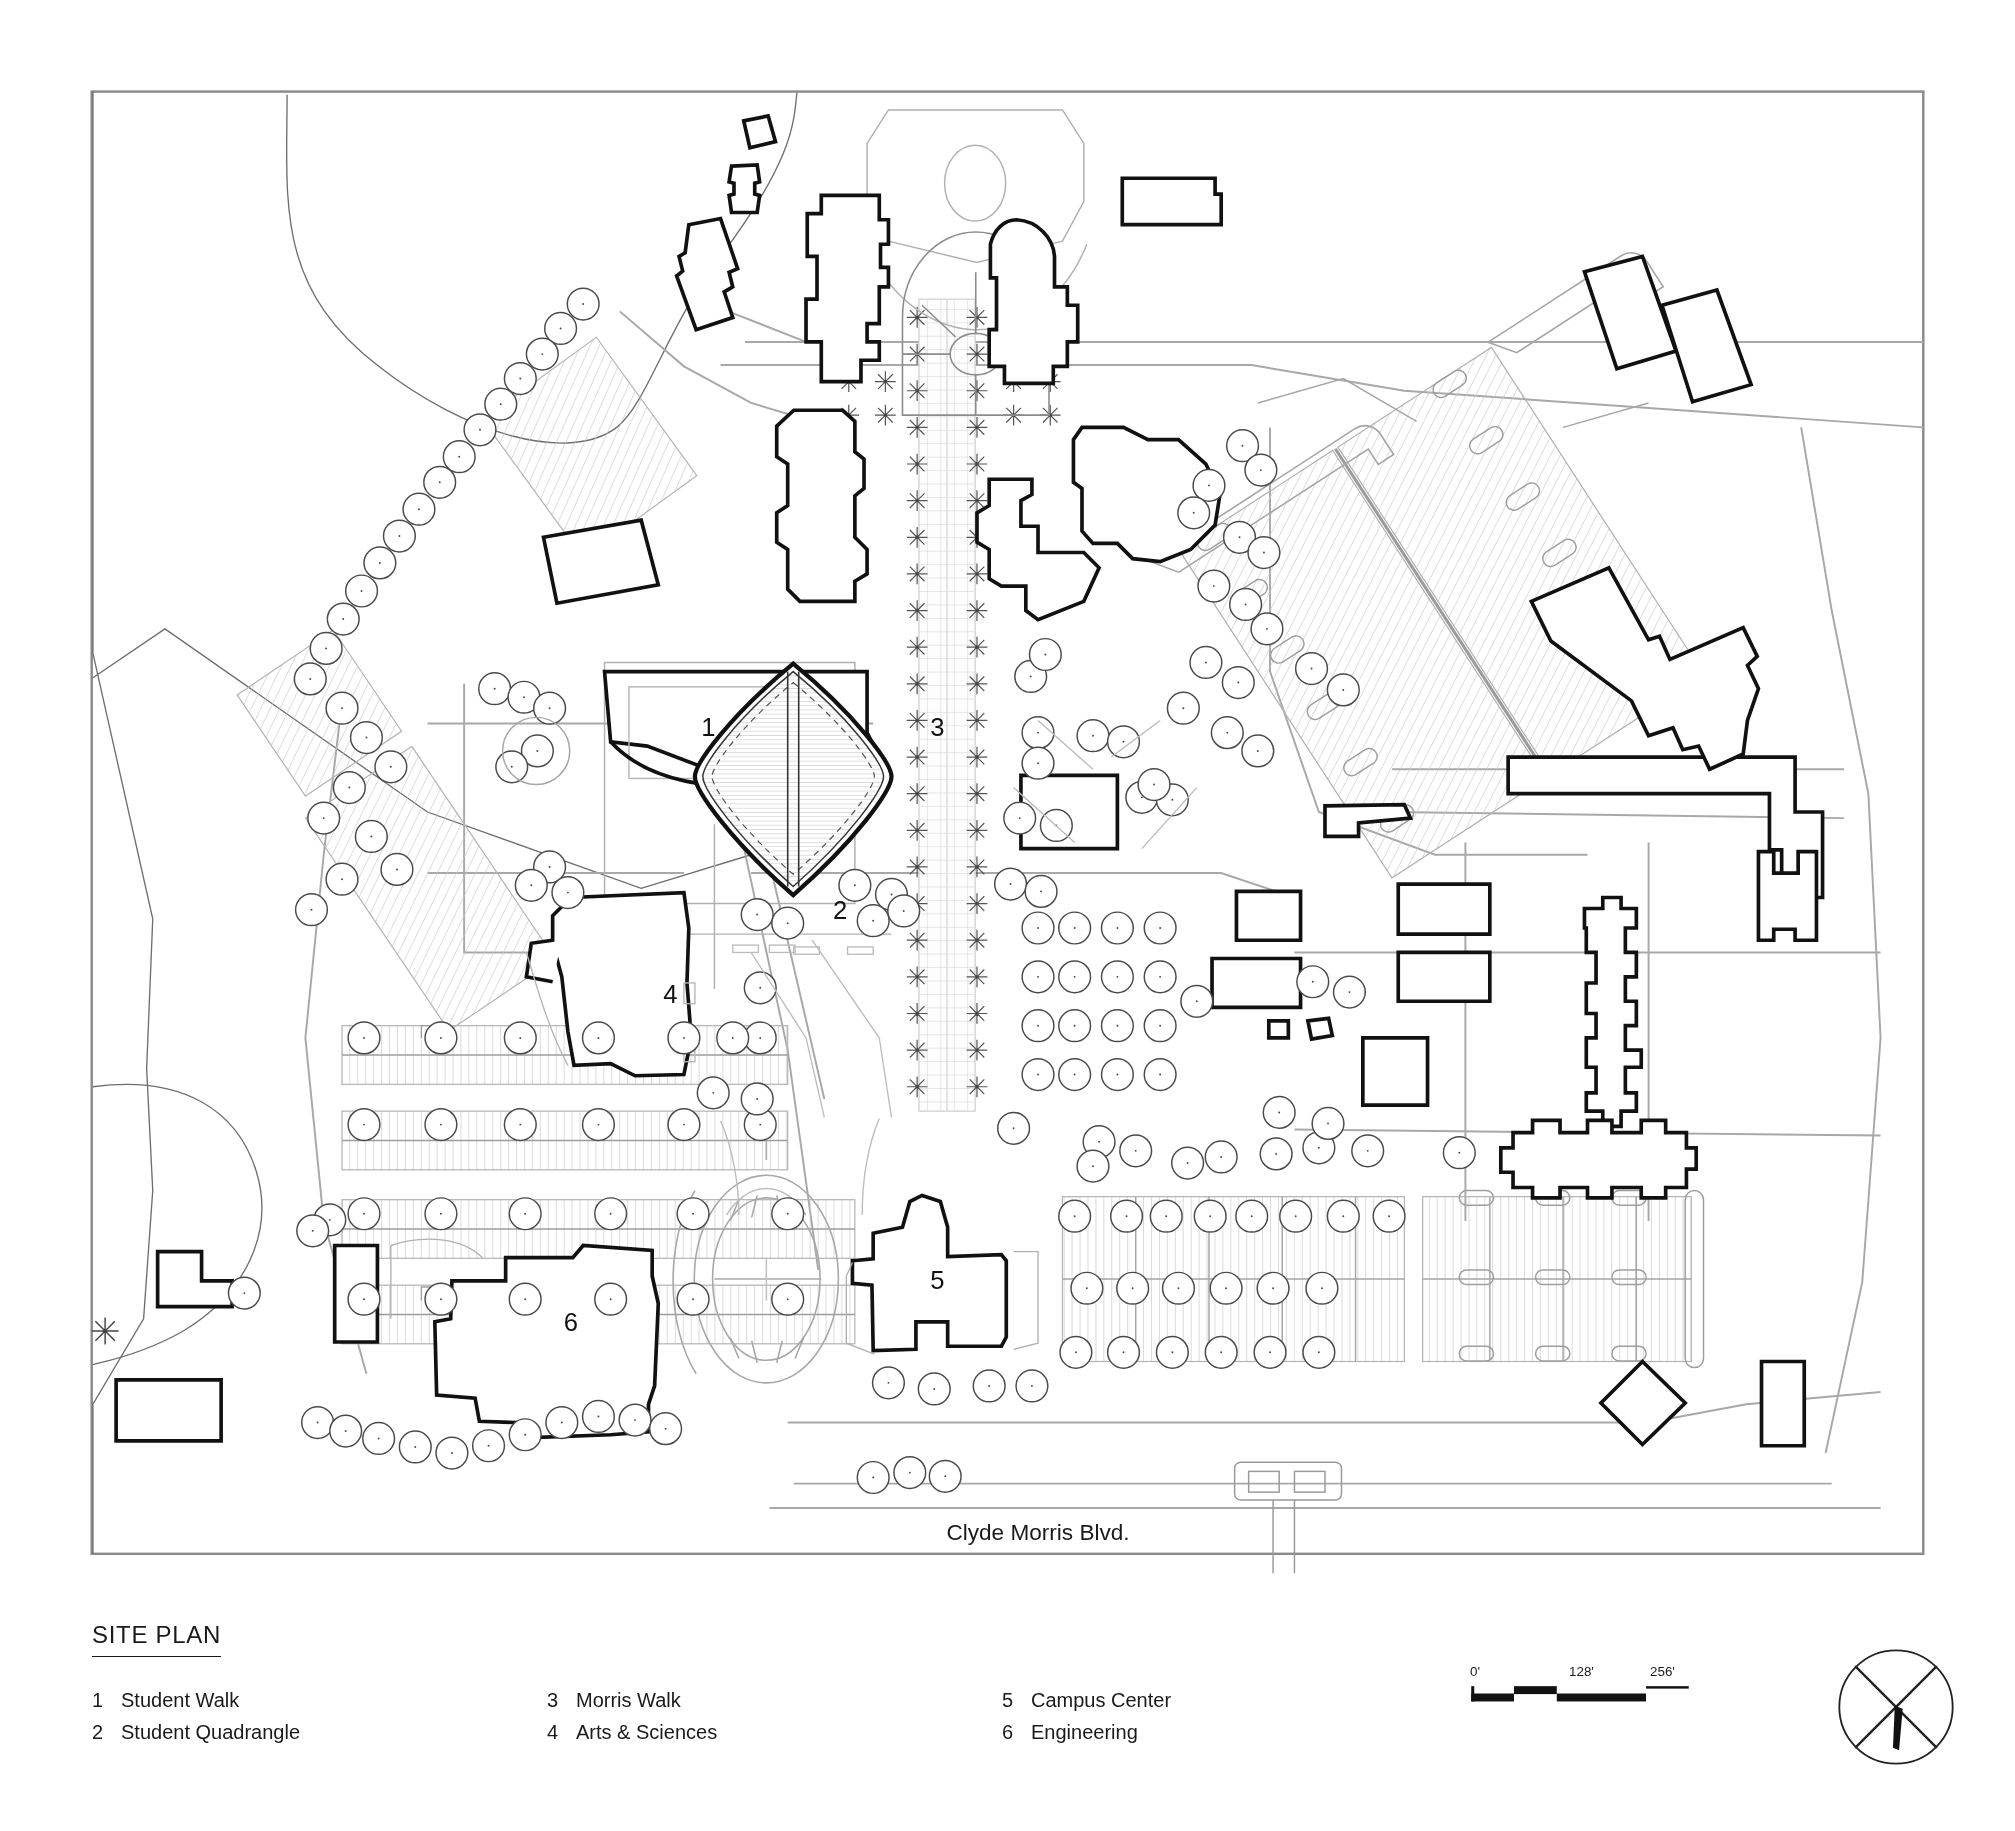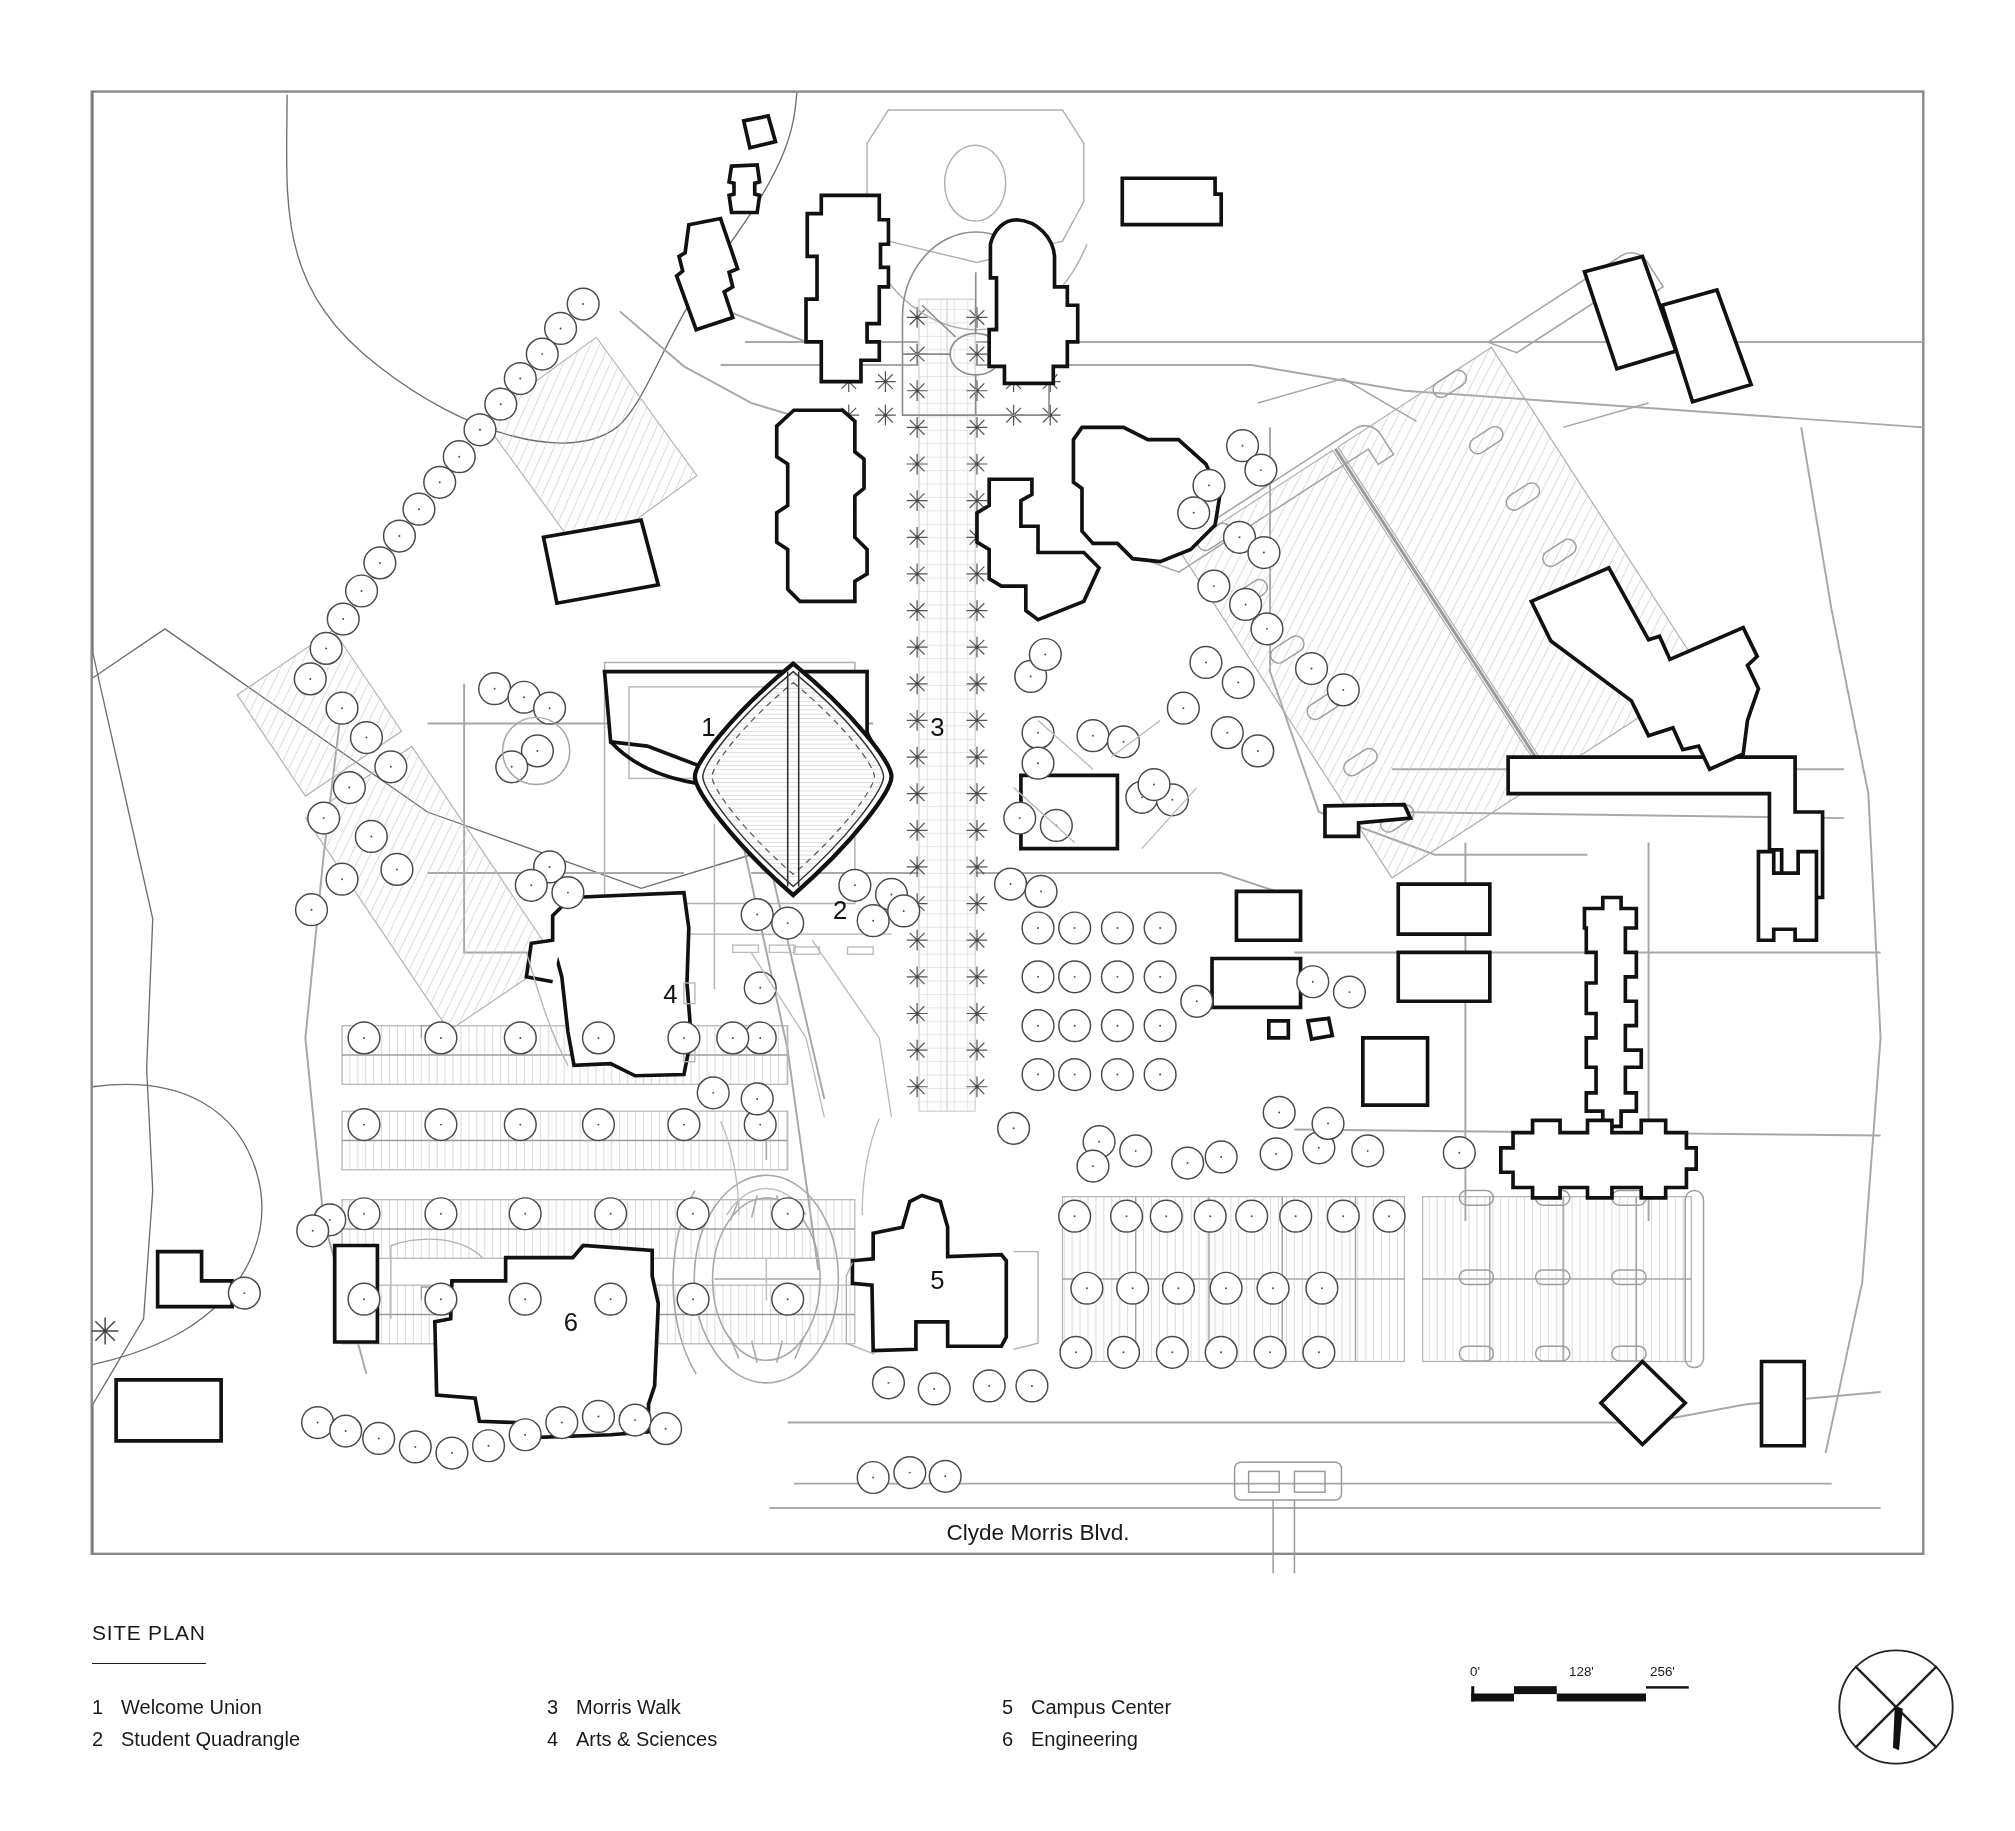--- a/index.html
+++ b/index.html
@@ -2,21 +2,21 @@
 <html style="font-size:9.8px"><head>
 <meta charset="utf-8">
 <style>
   html,body{margin:0;padding:0;background:#ffffff;}
   body{width:2015px;height:1831px;font-family:"Liberation Sans",sans-serif;color:#1a1a1a;overflow:hidden;}
   #root{position:relative;width:2015px;height:1831px;background:#fff;}
   svg{display:block;}
   .plan-svg{position:absolute;left:0;top:0;}
   
   #legend{position:absolute;left:92px;top:1621px;width:1820px;}
-  #legend-title{font-size:21px;letter-spacing:0.7px;border-bottom:1.2px solid #1a1a1a;display:inline-block;padding-bottom:18px;}
+  #legend-title{font-size:24px;letter-spacing:0.7px;border-bottom:1.2px solid #1a1a1a;display:inline-block;padding-bottom:7px;}
   #legend-cols{display:flex;margin-top:27px;}
   .legend-col{width:455px;}
   .legend-row{display:flex;font-size:20px;line-height:1.62;white-space:nowrap;}
   .legend-num{width:29px;flex:0 0 29px;}
   .legend-label{}
   
   #scalebar{position:absolute;left:1470px;top:1664px;width:220px;height:43px;}
   .sb-label{position:absolute;font-size:13.4px;top:0;}
   
   #north{position:absolute;left:1832px;top:1643px;width:128px;height:128px;}
@@ -772,21 +772,21 @@
       <text id="streetLabel" x="1700" y="2523" text-anchor="middle" font-family="Liberation Sans, sans-serif" font-size="37" fill="#1a1a1a">Clyde Morris Blvd.</text>
     </g>
   </svg>
 
   <div id="legend">
     <div id="legend-title">SITE PLAN</div>
     <div id="legend-cols">
       <div class="legend-col">
         <div class="legend-row">
           <span class="legend-num">1</span>
-          <span class="legend-label">Welcome Union</span>
+          <span class="legend-label">Student Walk</span>
         </div>
         <div class="legend-row">
           <span class="legend-num">2</span>
           <span class="legend-label">Student Quadrangle</span>
         </div>
       </div>
       <div class="legend-col">
         <div class="legend-row">
           <span class="legend-num">3</span>
           <span class="legend-label">Morris Walk</span>

